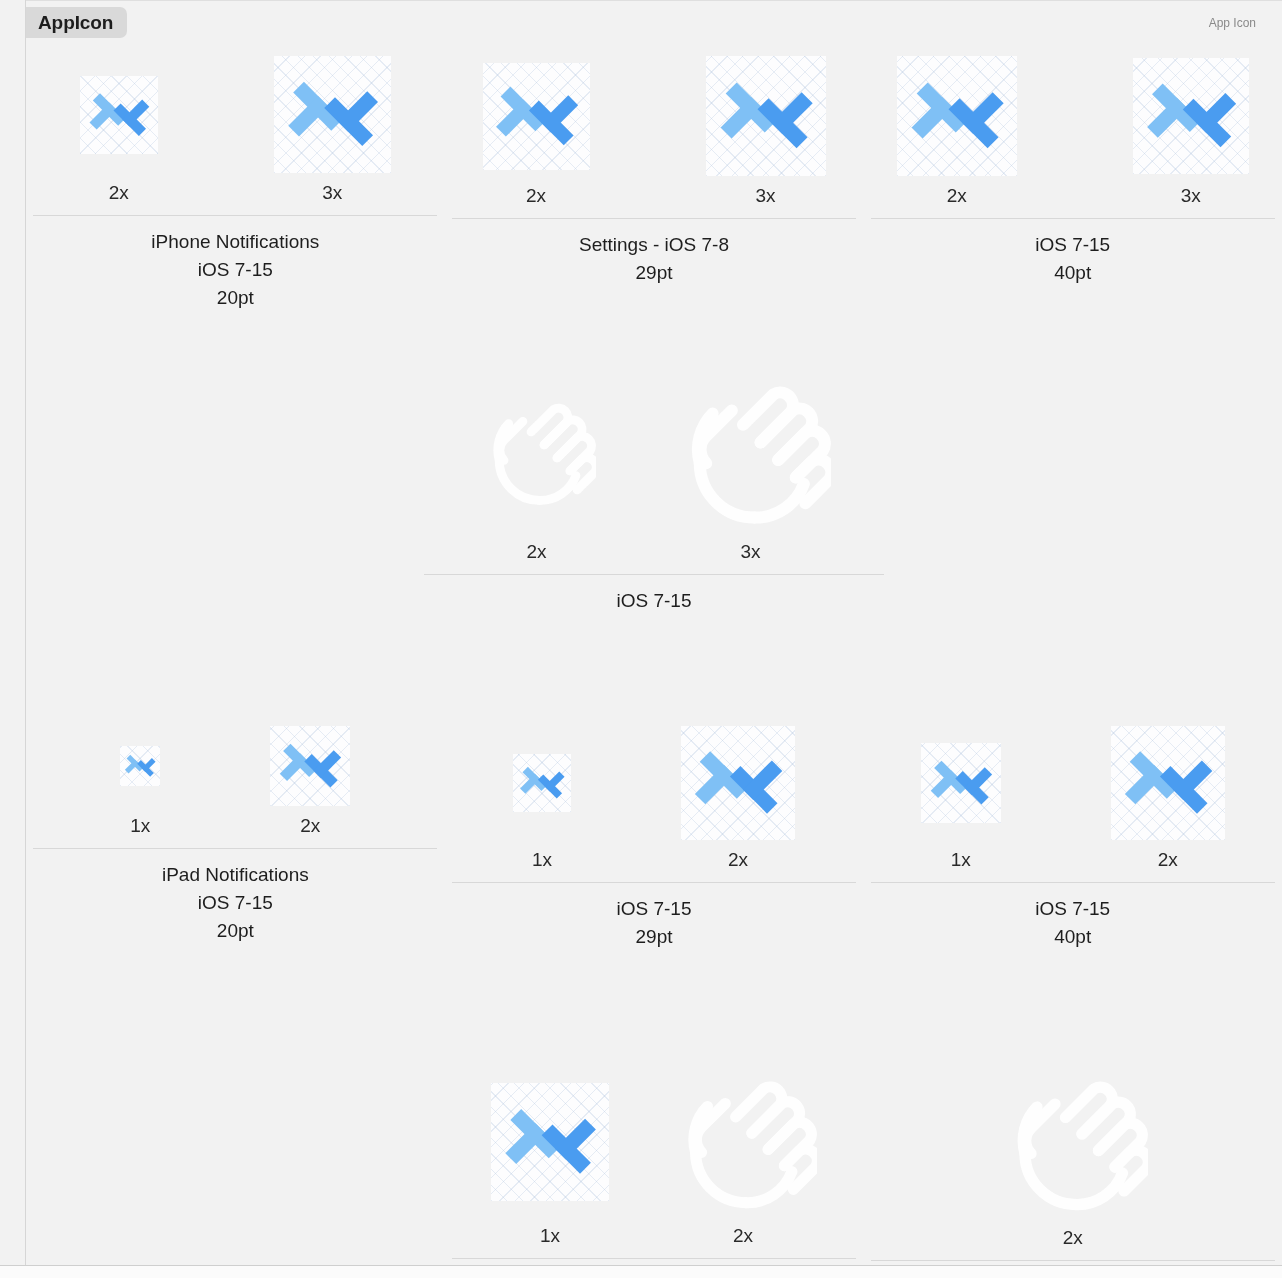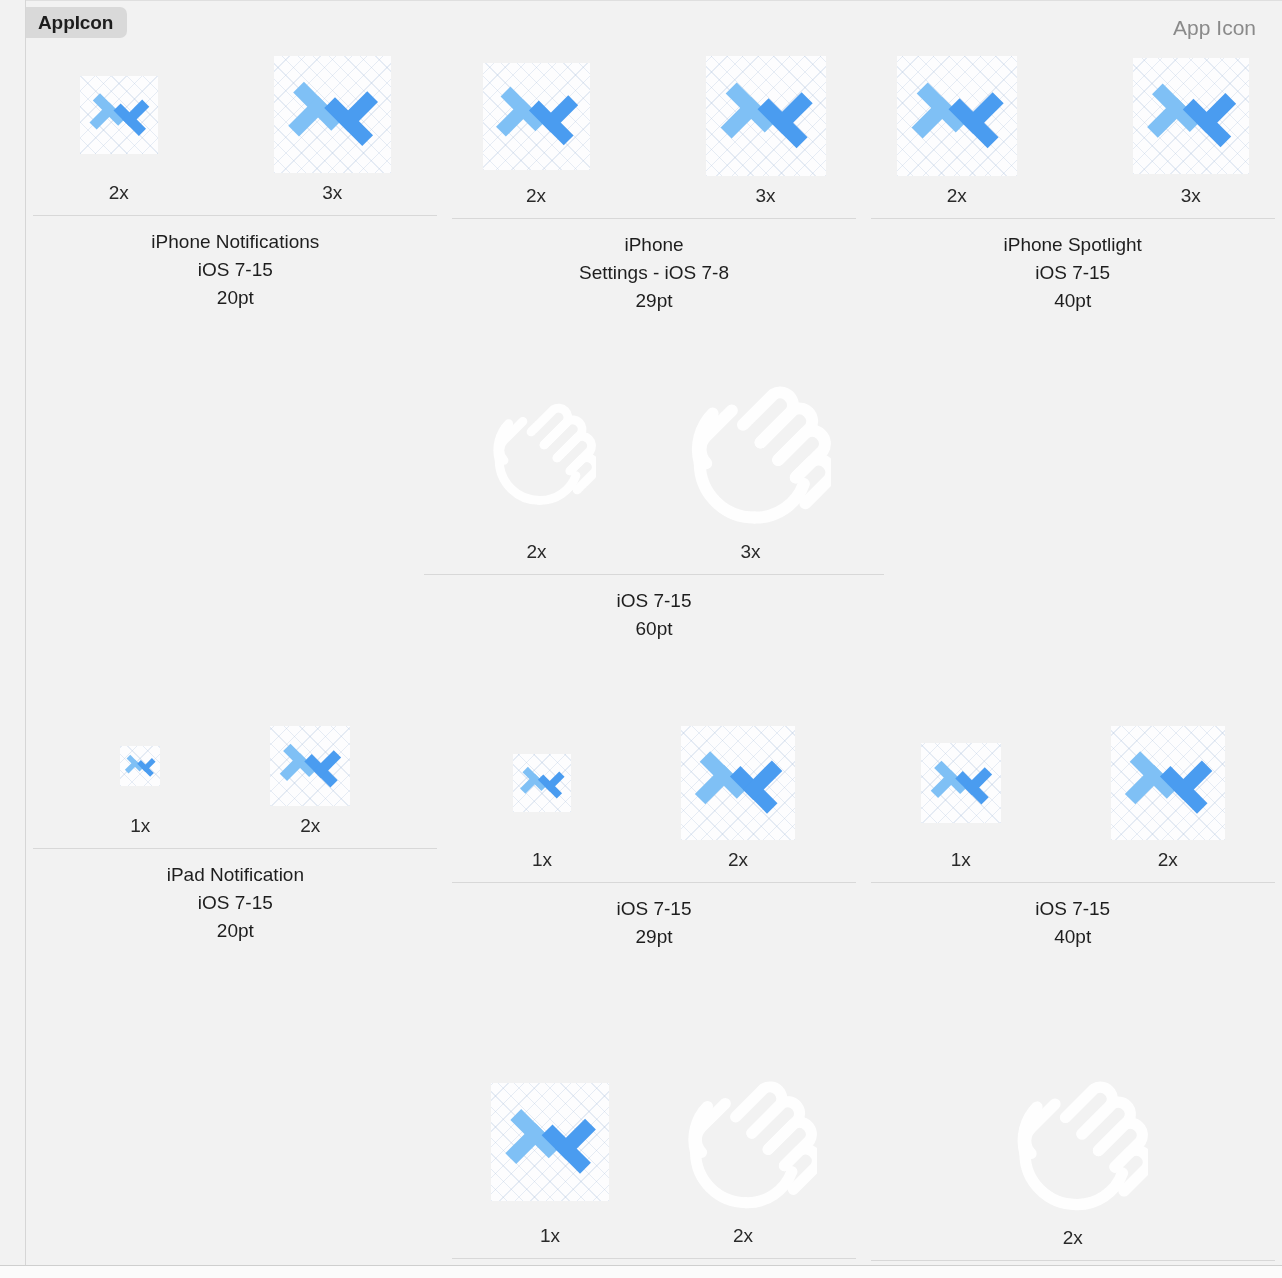--- a/index.html
+++ b/index.html
@@ -82,21 +82,21 @@
     background: #d9d9d9;
     border-radius: 0 7px 7px 0;
     font-size: 19px;
     font-weight: bold;
     color: #1d1d1d;
     letter-spacing: -0.1px;
   }
   .header-right-label {
     position: absolute;
     right: 26px; top: 16px;
-    font-size: 21px;
+    font-size: 12px;
     color: #8a8a8a;
   }
 
   
   .row {
     position: absolute;
     left: 0;
     width: 100%;
     display: flex;
   }
@@ -235,21 +235,20 @@
                         <use href="#appicon-art"></use>
                       </svg>
                     </div>
                   </div>
                 </div>
                 <div class="scale-label">3x</div>
               </div>
             </div>
             <div class="rule" style="width: 404px;"></div>
             <div class="caption">
-              <div>iPhone</div>
               <div>Settings - iOS 7-8</div>
               <div>29pt</div>
             </div>
           </div>
           <div class="col">
             <div class="slot-strip" style="gap: 116px;">
               <div class="slot">
                 <div style="height: 120px; display: flex; align-items: center; justify-content: center;">
                   <div class="well" style="width: 120px; height: 120px;">
                     <div class="art">
@@ -269,21 +268,20 @@
                         <use href="#appicon-art"></use>
                       </svg>
                     </div>
                   </div>
                 </div>
                 <div class="scale-label">3x</div>
               </div>
             </div>
             <div class="rule" style="width: 404px;"></div>
             <div class="caption">
-              <div>iPhone Spotlight</div>
               <div>iOS 7-15</div>
               <div>40pt</div>
             </div>
           </div>
         </div>
         <div class="row" style="top: 372px;">
           <div class="col"></div>
           <div class="col">
             <div class="slot-strip" style="gap: 75px;">
               <div class="slot">
@@ -307,21 +305,20 @@
                       </svg>
                     </div>
                   </div>
                 </div>
                 <div class="scale-label">3x</div>
               </div>
             </div>
             <div class="rule" style="width: 460px;"></div>
             <div class="caption">
               <div>iOS 7-15</div>
-              <div>60pt</div>
             </div>
           </div>
           <div class="col"></div>
         </div>
         <div class="row" style="top: 726px;">
           <div class="col">
             <div class="slot-strip" style="gap: 110px;">
               <div class="slot">
                 <div style="height: 80px; display: flex; align-items: center; justify-content: center;">
                   <div class="well" style="width: 40px; height: 40px;">
@@ -342,21 +339,21 @@
                         <use href="#appicon-art"></use>
                       </svg>
                     </div>
                   </div>
                 </div>
                 <div class="scale-label">2x</div>
               </div>
             </div>
             <div class="rule" style="width: 404px;"></div>
             <div class="caption">
-              <div>iPad Notification</div>
+              <div>iPad Notifications</div>
               <div>iOS 7-15</div>
               <div>20pt</div>
             </div>
           </div>
           <div class="col">
             <div class="slot-strip" style="gap: 110px;">
               <div class="slot">
                 <div style="height: 114px; display: flex; align-items: center; justify-content: center;">
                   <div class="well" style="width: 58px; height: 58px;">
                     <div class="art">

